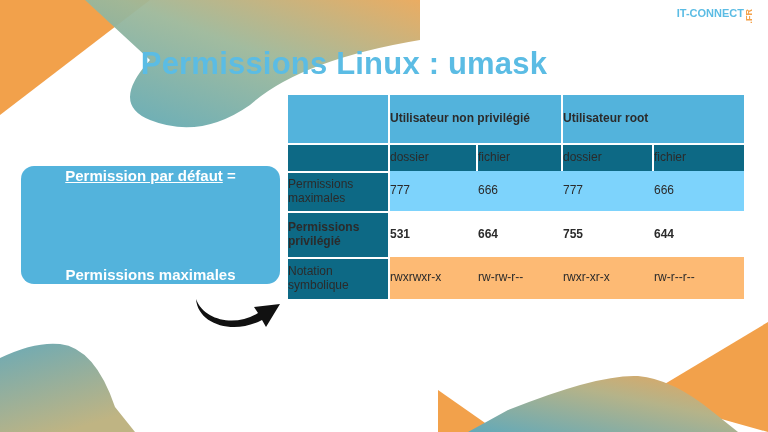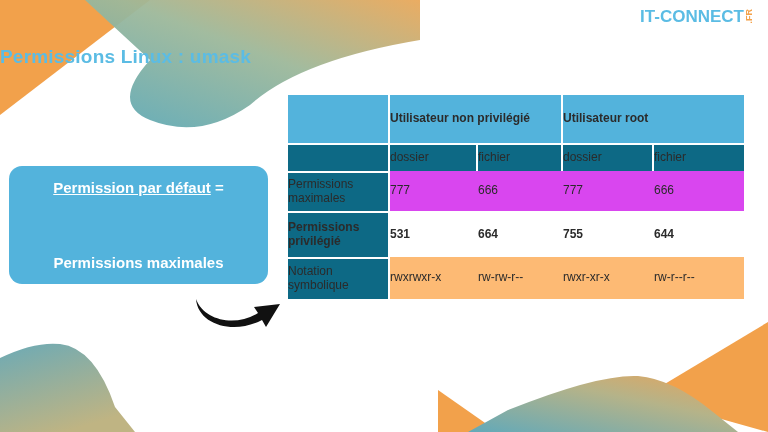--- a/index.html
+++ b/index.html
@@ -29,21 +29,21 @@
   
   #logo {
     position: absolute;
     top: 8px;
     right: 14px;
     display: flex;
     align-items: flex-start;
     letter-spacing: .5px;
   }
   #logo-word {
-    font-size: 17px;
+    font-size: 11px;
     font-weight: bold;
     color: #5bbce4;
     letter-spacing: 0px;
     line-height: 1;
   }
   #logo-tld {
     font-size: 9px;
     font-weight: bold;
     color: #f4a24a;
     writing-mode: vertical-rl;
@@ -53,37 +53,38 @@
     margin-top: 1px;
     letter-spacing: 0px;
   }
 
   
   #title {
     position: absolute;
     top: 46px;
     left: 0;
     width: 688px;
-    font-size: 19px;
+    text-align: center;
+    font-size: 31px;
     font-weight: bold;
     color: #5bbce4;
     letter-spacing: .2px;
   }
 
   
   #callout {
     position: absolute;
-    left: 9px;
+    left: 21px;
     top: 166px;
     width: 259px;
     height: 118px;
     background: #53b3dc;
     border-radius: 13px;
     box-sizing: border-box;
-    padding: 13px 10px;
+    padding: 1px 10px;
     display: flex;
     flex-direction: column;
     justify-content: space-between;
     align-items: center;
     color: #ffffff;
     font-weight: bold;
     font-size: 15px;
     text-align: center;
   }
   #callout .line { width: 100%; }
@@ -151,21 +152,21 @@
 
   
   .rl {
     background: #0d6985;
     color: #ffffff;
     font-size: 11.5px;
     border-right: 2px solid #ffffff;
     border-top: 2px solid #ffffff;
   }
 
-  .row-max td.val { height: 40px; background: #d946ef; font-size: 12.5px; margin-top: 12px; }
+  .row-max td.val { height: 40px; background: #7dd3fc; font-size: 12.5px; margin-top: 12px; }
   .row-umask td.val { height: 36px; background: #ffffff; font-size: 12.5px; font-weight: bold; }
   .row-applied td.val {
     height: 44px;
     background: #f9a council;
     color: #ffffff;
     font-weight: bold;
     font-size: 15px;
     border-right: 2px solid #ffffff;
     border-top: 2px solid #ffffff;
   }

